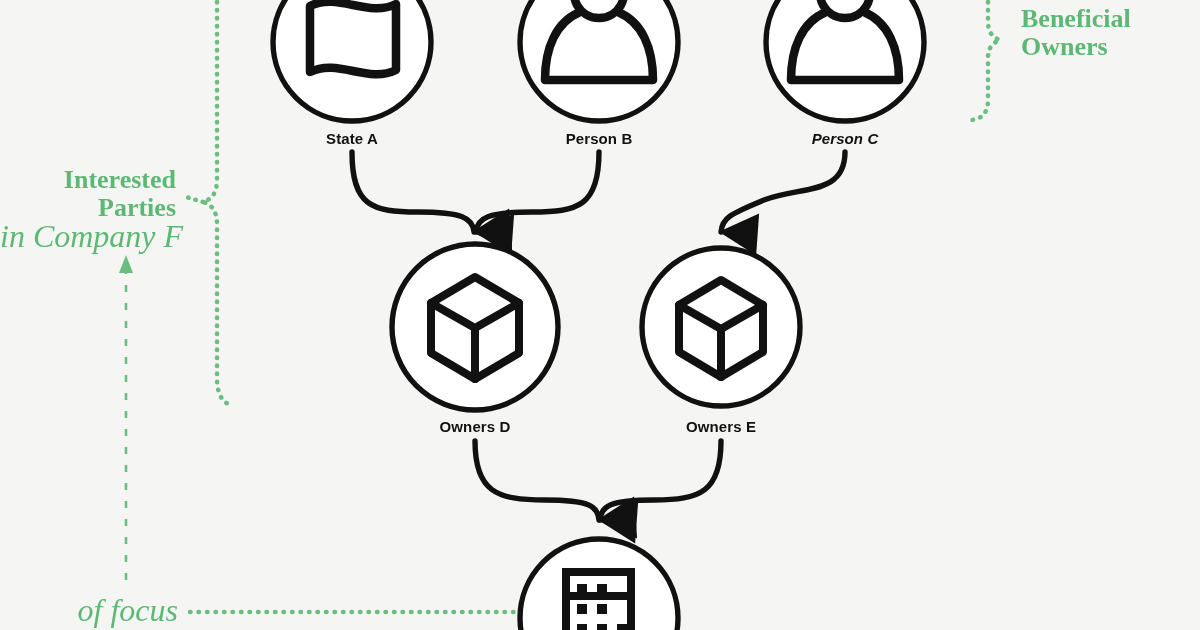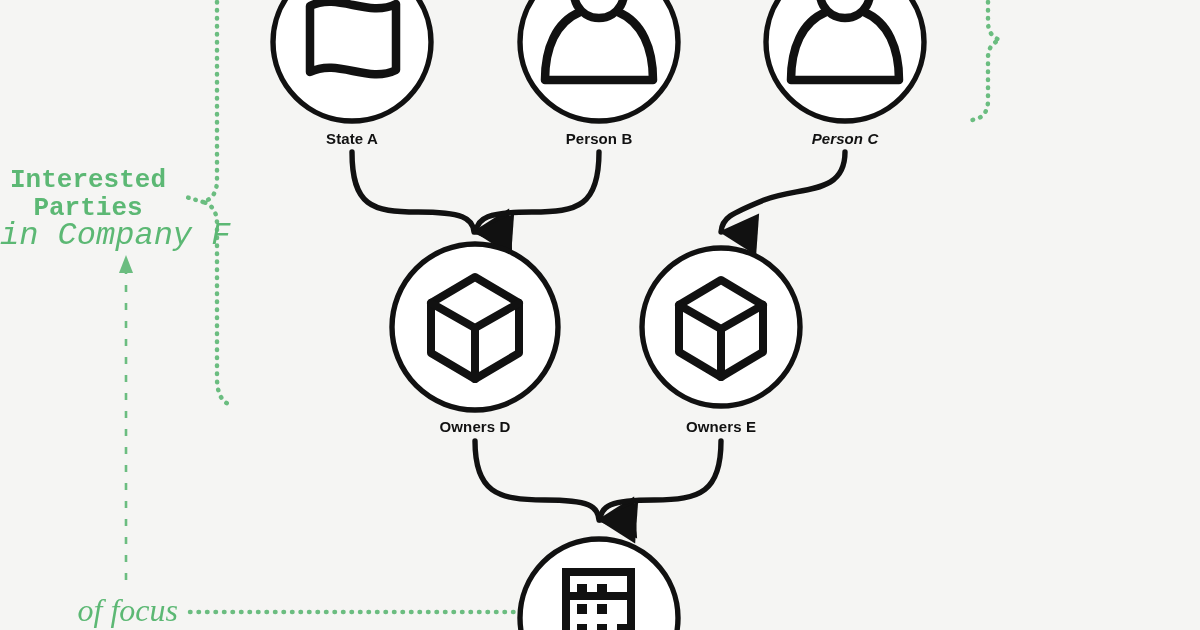--- a/index.html
+++ b/index.html
@@ -27,21 +27,21 @@
 
   .ann{
     position:absolute;
     color:#5cb874;
     font-family:"Liberation Serif", serif;
     white-space:nowrap;
   }
   .ann-bold{font-weight:bold;font-size:26px;line-height:28px;}
   .ann-italic{font-style:italic;font-weight:normal;font-size:32px;line-height:28px;}
 
-  #ann-interested{left:0px;top:166px;width:176px;text-align:center;font-family:Liberation Mono, monospace;}
+  #ann-interested{left:0px;top:166px;width:176px;text-align:right;}
   #ann-beneficial{left:1021px;top:5px;width:170px;text-align:left;}
   #ann-entity{left:60px;top:596px;width:118px;text-align:right;}
 </style>
 </head>
 <body>
 
 <div id="stage">
 
   <svg class="layer" viewBox="0 0 1200 630">
 
@@ -156,18 +156,22 @@
   <div class="node-label" style="left:845px;top:130px;font-style:italic;">Person C</div>
   <div class="node-label" style="left:475px;top:418px;">Owners D</div>
   <div class="node-label" style="left:721px;top:418px;">Owners E</div>
 
   <div class="ann" id="ann-interested">
     <div class="ann-bold">Interested</div>
     <div class="ann-bold">Parties</div>
     <div class="ann-italic">in Company F</div>
   </div>
 
+  <div class="ann" id="ann-beneficial">
+    <div class="ann-bold">Beneficial</div>
+    <div class="ann-bold">Owners</div>
+  </div>
 
   <div class="ann" id="ann-entity">
     <div class="ann-italic">of focus</div>
   </div>
 
 </div>
 
 </body></html>

